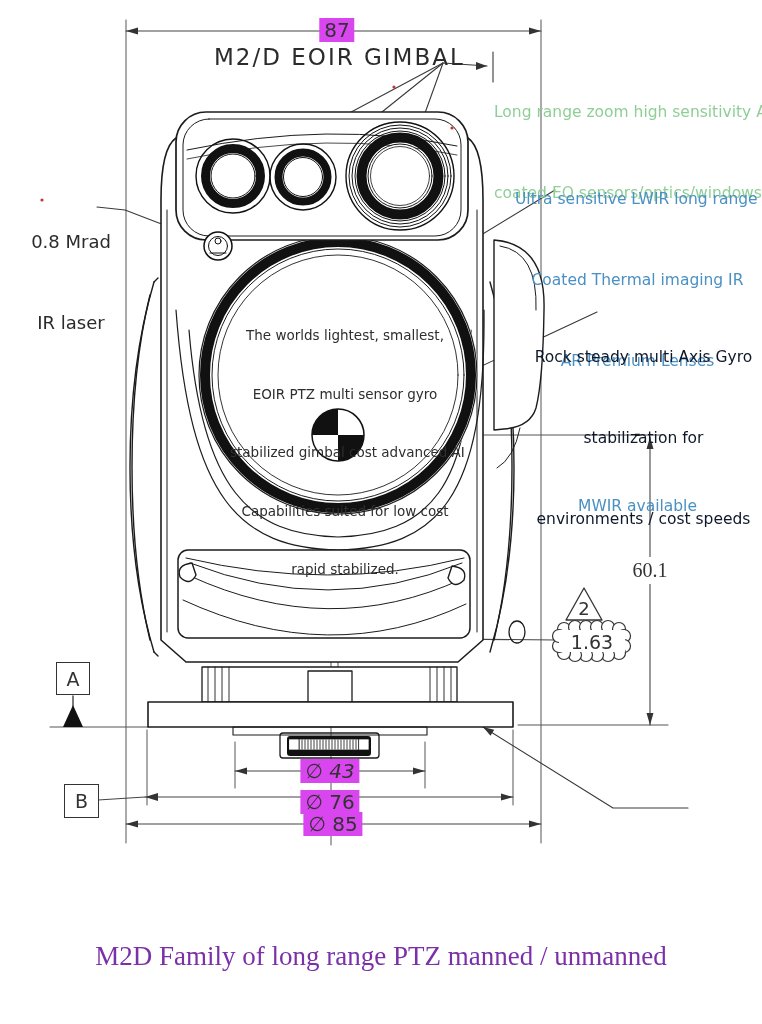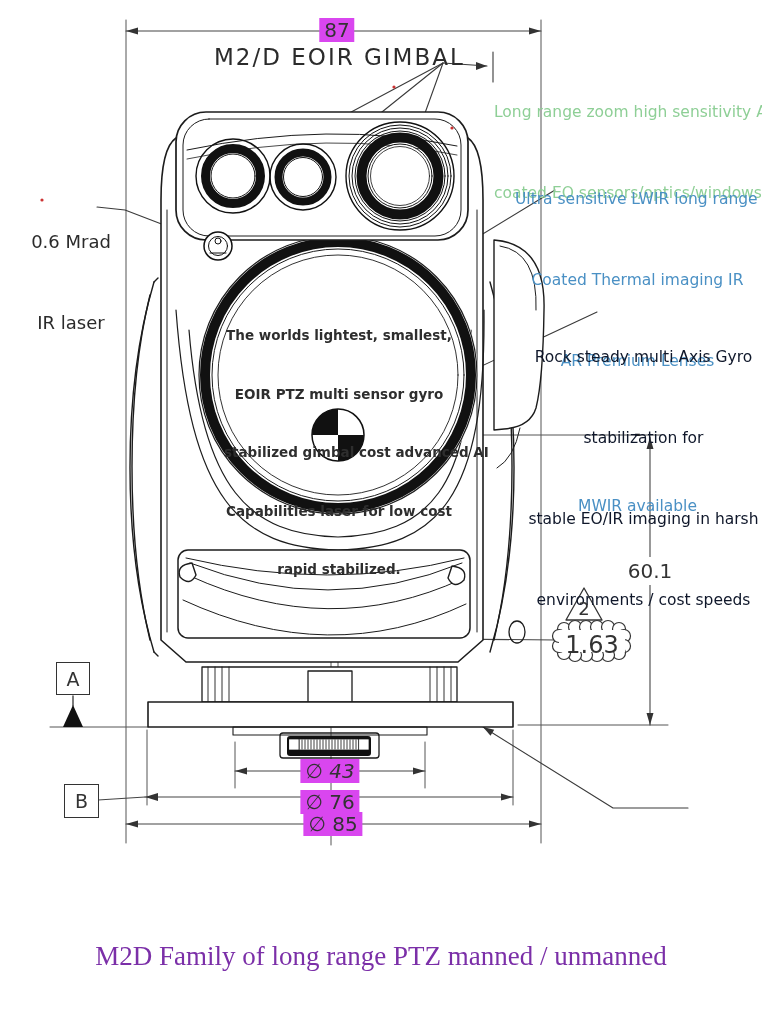--- a/index.html
+++ b/index.html
@@ -5,21 +5,21 @@
   html,body{margin:0;padding:0;background:#fff;width:762px;height:1024px;overflow:hidden;}
   #stage{position:relative;width:762px;height:1024px;background:#ffffff;
          font-family:"DejaVu Sans","Liberation Sans",sans-serif;color:#222;}
   #lineart{position:absolute;left:0;top:0;width:762px;height:1024px;}
   .txt{position:absolute;white-space:pre;}
   .center{text-align:center;}
   
   .title{font-size:23px;letter-spacing:2px;color:#2b2b2b;}
   
   .dim{font-size:20px;color:#333;background:#d946ef;padding:0 5px;transform:translateX(-50%);}
-  .dim-v{font-size:20px;color:#333;background:#fff;padding:2px 3px;transform:translateX(-50%);}
+  .dim-v{font-size:20px;color:#333;background:#fff;padding:2px 3px;transform:translateX(-50%);font-family:Liberation Serif, serif;}
   
   .ann{line-height:27px;font-size:15.5px;text-align:center;}
   .ann div{line-height:27px;}
   .ann .ann-dash{line-height:10px;color:#222;font-weight:bold;}
   
   .windowtext{font-size:13.5px;line-height:19.5px;color:#2e2e2e;text-align:center;}
   .lasertext{font-size:18px;line-height:27px;color:#2b2b2b;text-align:center;}
   .datum-box{position:absolute;border:1.6px solid #333;display:flex;align-items:center;
              justify-content:center;font-size:19px;color:#333;background:#fff;}
   .flag{position:absolute;font-size:18px;color:#333;text-align:center;}
@@ -293,42 +293,41 @@
     <div>Ultra sensitive LWIR long range zoom</div>
     <div>Coated Thermal imaging IR</div>
     <div>AR Premium Lenses</div>
     <div class="ann-dash">-</div>
     <div>MWIR available</div>
   </div>
 
   <div class="txt ann" style="left:525px;top:290px;width:237px;color:#0f172a;">
     <div>Rock steady multi Axis Gyro</div>
     <div>stabilization for</div>
-    <div>stable EO/IR imaging in harsh</div>
     <div>environments / cost speeds</div>
   </div>
 
   <div class="txt lasertext" style="left:22px;top:174px;width:98px;">
-    <div>0.6 Mrad</div>
+    <div>0.8 Mrad</div>
     <div>IR laser</div>
   </div>
 
-  <div class="txt windowtext" style="left:224px;top:287px;width:230px;font-weight:bold;">
+  <div class="txt windowtext" style="left:230px;top:287px;width:230px;">
     <div>The worlds lightest, smallest,</div>
     <div>EOIR PTZ multi sensor gyro</div>
     <div>stabilized gimbal cost advanced AI</div>
-    <div>Capabilities laser for low cost</div>
+    <div>Capabilities suited for low cost</div>
     <div>rapid stabilized.</div>
   </div>
 
   <div class="txt dim-v" style="left:650px;top:557px;">60.1</div>
 
   <div class="flag" style="left:569px;top:598px;width:30px;">2</div>
 
-  <div class="flag" style="left:557px;top:631px;width:70px;font-size:24px;">1.63</div>
+  <div class="flag" style="left:557px;top:631px;width:70px;font-size:19px;">1.63</div>
 
   <div class="datum-box" style="left:56px;top:662px;width:32px;height:31px;">A</div>
   <div class="datum-box" style="left:64px;top:784px;width:33px;height:32px;">B</div>
 
   <div class="txt dim" style="left:330px;top:759px;font-style:italic;">∅ 43</div>
   <div class="txt dim" style="left:330px;top:790px;">∅ 76</div>
   <div class="txt dim" style="left:333px;top:812px;">∅ 85</div>
 
   <div class="txt caption" style="top:876px;color:#7b2fa8;">
     <div>M2D Family of long range PTZ manned / unmanned</div>

